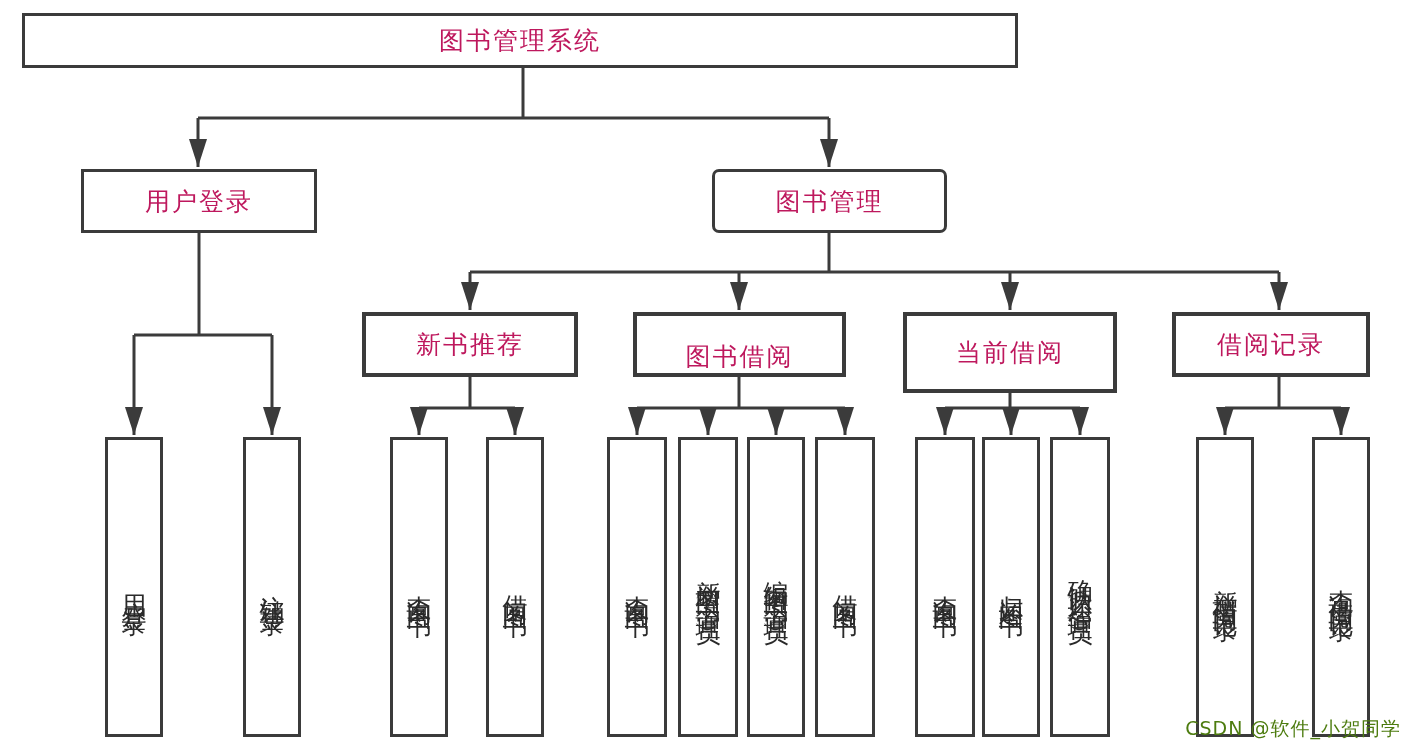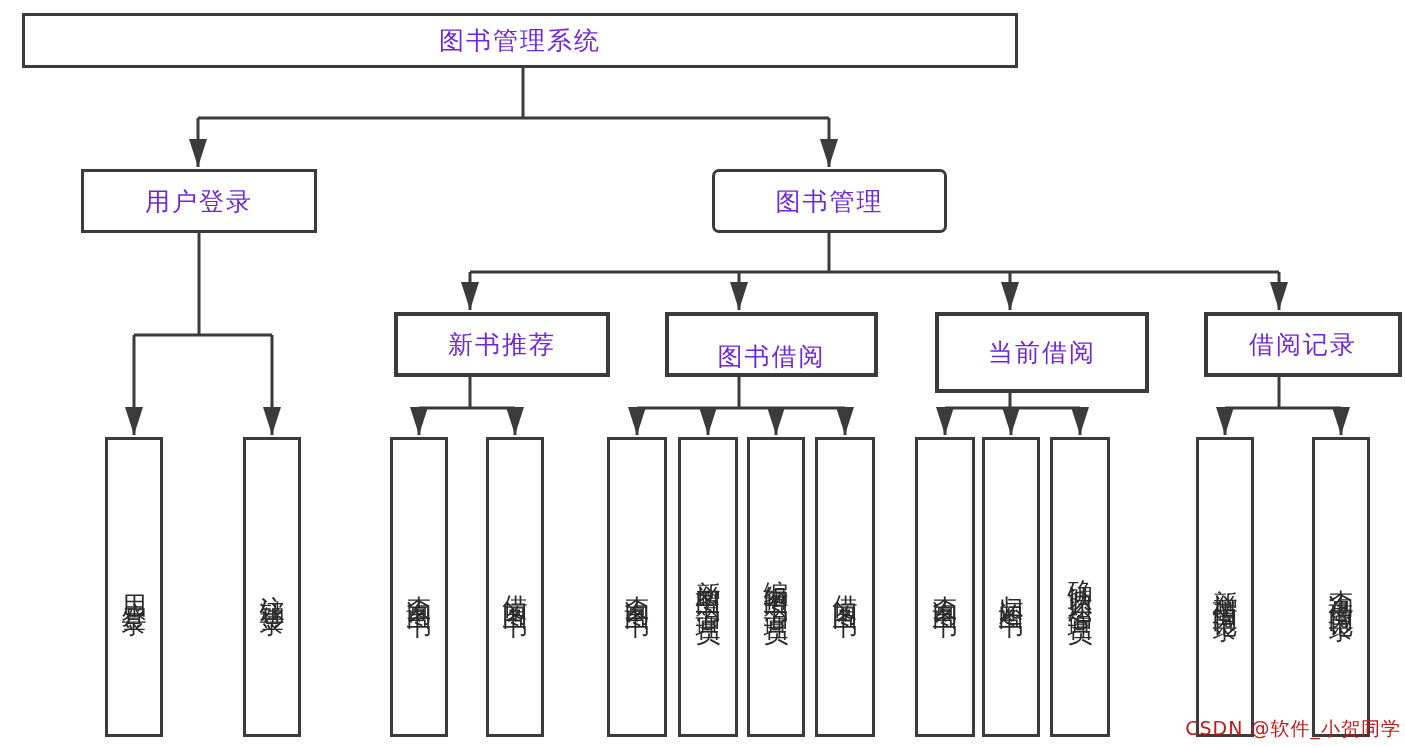--- a/index.html
+++ b/index.html
@@ -25,27 +25,26 @@
   }
   .node {
     position: absolute;
     box-sizing: border-box;
     border: 3px solid #3b3b3b;
     background: #ffffff;
     display: flex;
     align-items: center;
     justify-content: center;
     font-size: 25px;
-    color: #6d28d9;
+    color: #be185d;
     letter-spacing: 2px;
     white-space: nowrap;
   }
   .lvl3 {
     border-width: 4px;
-    margin-left: 32px;
   }
   .leaf {
     position: absolute;
     box-sizing: border-box;
     border: 3px solid #3b3b3b;
     background: #ffffff;
     top: 437px;
     height: 300px;
     width: 58px;
     display: flex;
@@ -59,21 +58,21 @@
     font-size: 25px;
     letter-spacing: 6px;
     line-height: 1;
     color: #2a2a2a;
   }
   .watermark {
     position: absolute;
     right: 4px;
     bottom: 5px;
     font-size: 19px;
-    color: #b91c1c;
+    color: #4d7c0f;
     letter-spacing: 1px;
     z-index: 5;
   }
 </style>
 </head>
 <body>
 
 <div class="canvas">
 
   <svg class="edges" viewBox="0 0 1405 747" xmlns="http://www.w3.org/2000/svg">

